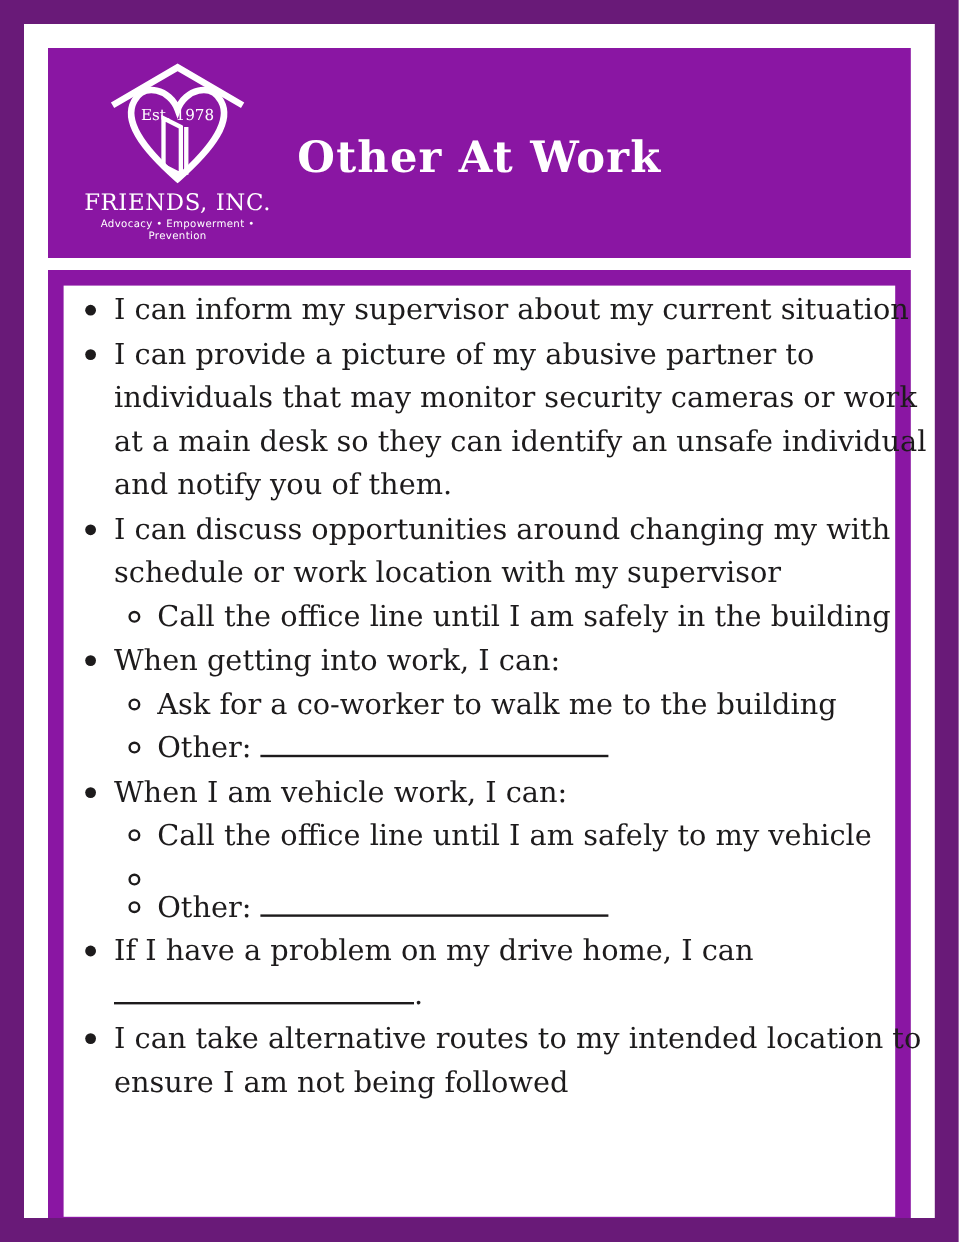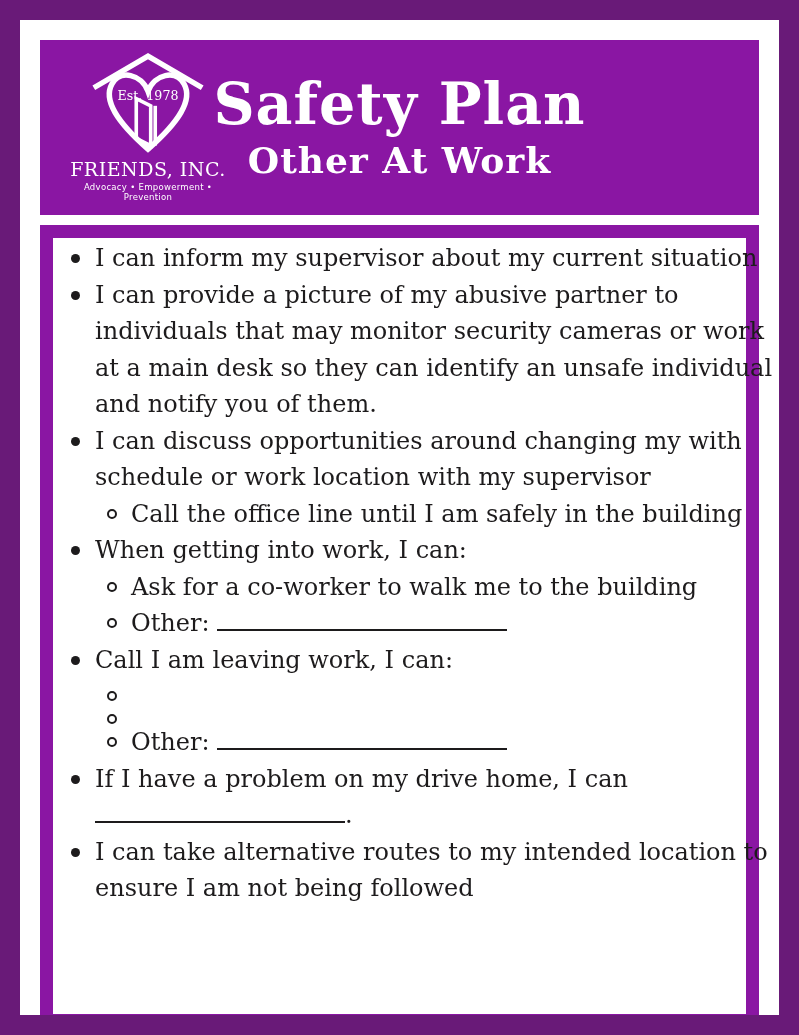--- a/index.html
+++ b/index.html
@@ -93,21 +93,20 @@
         <path d="M70,48 C63,29 39,23 30,40 C20,58 36,82 70,112 C104,82 120,58 110,40 C101,23 77,29 70,48 Z" fill="none" stroke="#ffffff" stroke-width="6"></path>
         <text x="70" y="58" text-anchor="middle" fill="#ffffff" font-family="DejaVu Serif, serif" font-size="14">Est. 1978</text>
         <path d="M73,64 L57,56 L57,100 L73,108 Z" fill="none" stroke="#ffffff" stroke-width="4"></path>
         <path d="M78,64 L78,108" fill="none" stroke="#ffffff" stroke-width="4"></path>
       </svg>
       <div class="logo-org">FRIENDS, INC.</div>
       <div class="logo-tagline">Advocacy • Empowerment • Prevention</div>
     </div>
 
     <div class="titles">
-      <div class="title">Safety Plan</div>
       <div class="subtitle">Other At Work</div>
     </div>
   </div>
 
   <div class="content-box">
     <div class="list">
         <div class="item l1">
           <span class="marker">
             <span class="dot"></span>
           </span>
@@ -146,26 +145,27 @@
         <div class="item l2">
           <span class="marker">
             <span class="ring"></span>
           </span>
           <div class="item-text"><span class="line">Other: <span class="blank" style="width: 290px;"></span></span></div>
         </div>
         <div class="item l1">
           <span class="marker">
             <span class="dot"></span>
           </span>
-          <div class="item-text"><span class="line">Call I am leaving work, I can:</span></div>
+          <div class="item-text"><span class="line">When I am vehicle work, I can:</span></div>
         </div>
         <div class="item l2">
           <span class="marker">
             <span class="ring"></span>
           </span>
+          <div class="item-text"><span class="line">Call the office line until I am safely to my vehicle</span></div>
         </div>
         <div class="item l2">
           <span class="marker">
             <span class="ring"></span>
           </span>
         </div>
         <div class="item l2">
           <span class="marker">
             <span class="ring"></span>
           </span>

